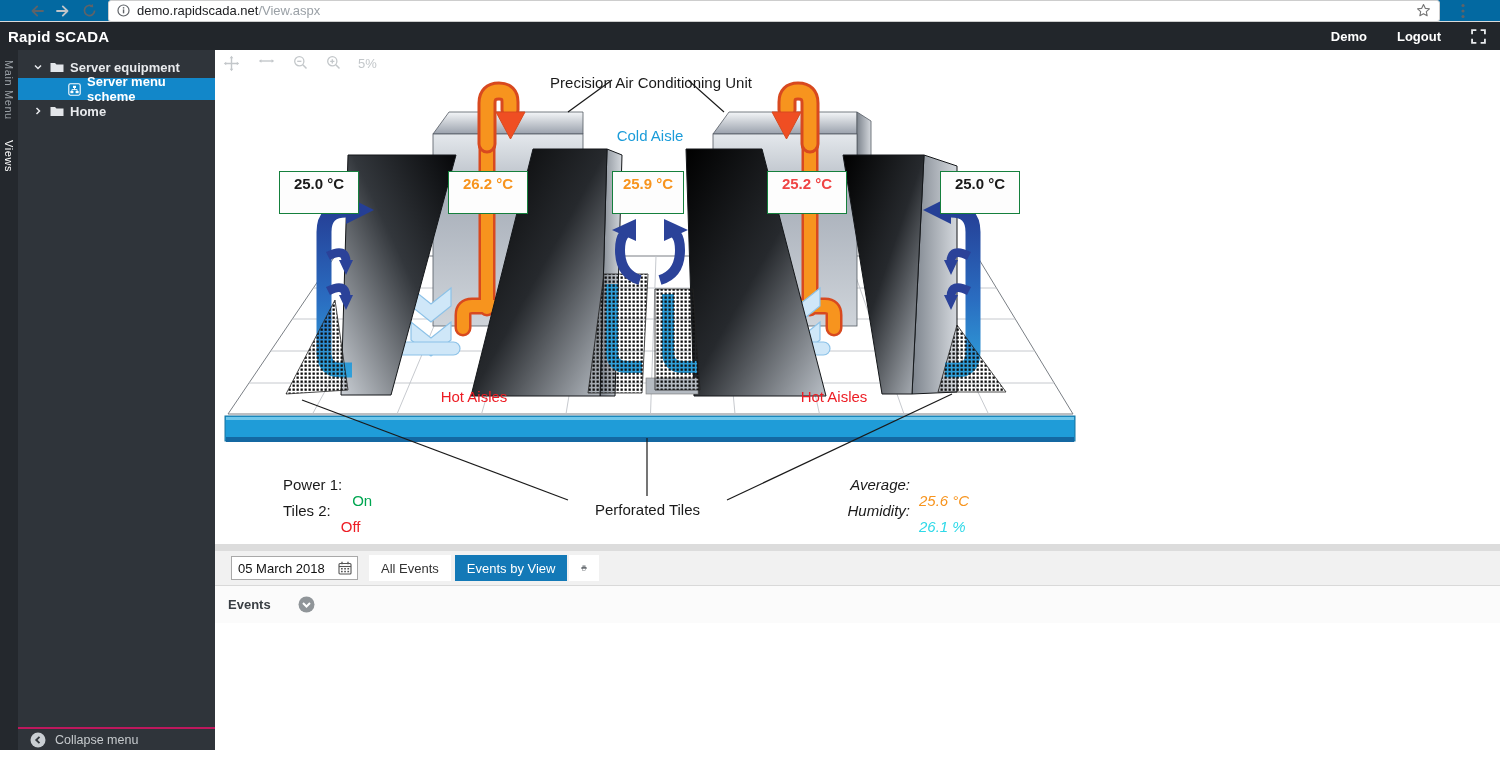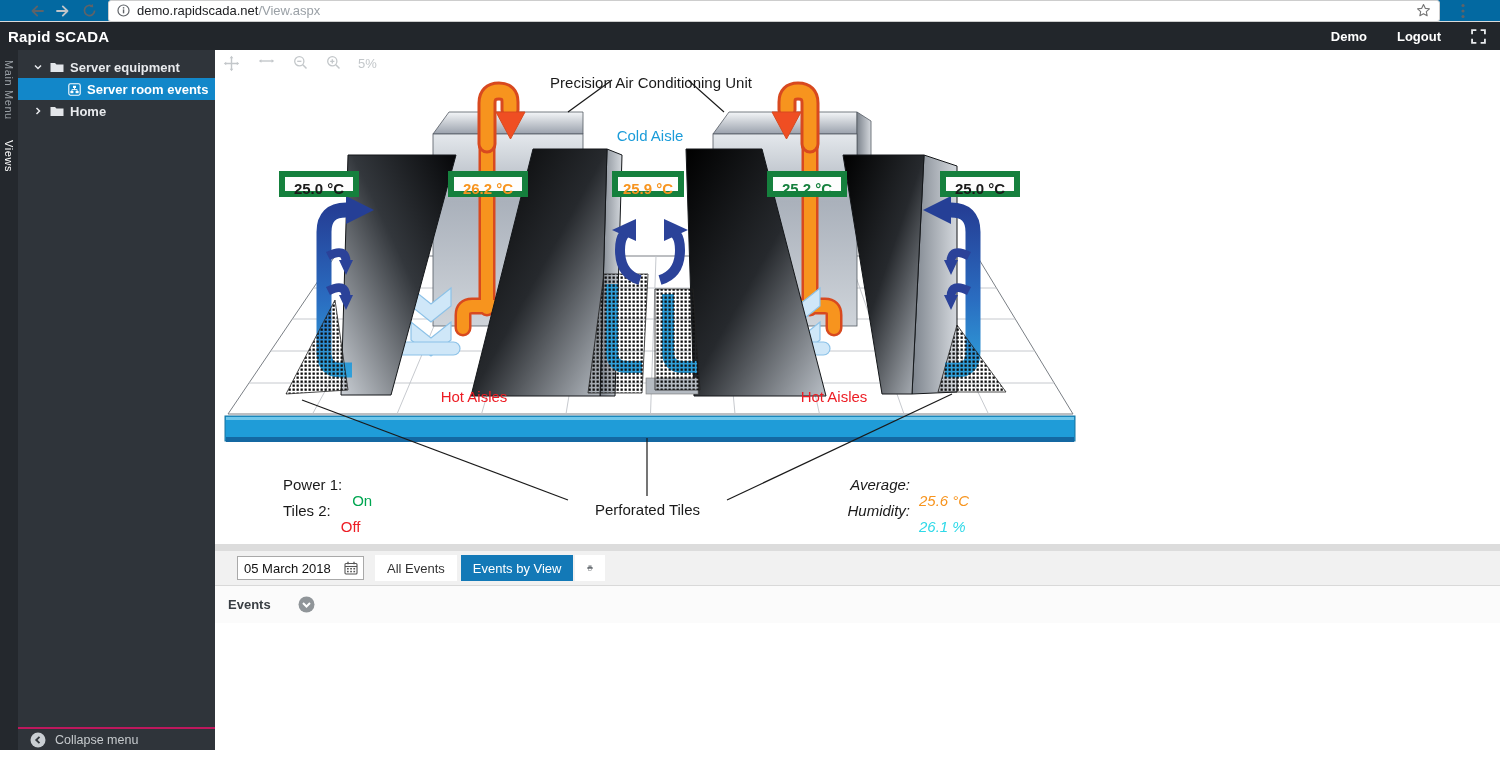--- a/index.html
+++ b/index.html
@@ -41,33 +41,33 @@
 
   
   .scheme-area { position:relative; height:494px; background:#fff; overflow:hidden; }
   .scheme-toolbar { position:absolute; left:0; top:0; height:28px; z-index:5; display:flex; align-items:center; }
   .sch-btn { position:absolute; top:5px; display:flex; align-items:center; cursor:pointer; }
   .zoom-level { position:absolute; left:143px; top:6px; color:#c3c7ca; font-size:13px; }
   .diagram-svg { position:absolute; left:0; top:0; }
   .ovl { position:absolute; z-index:3; }
   .dg-title { left:326px; top:24px; width:220px; text-align:center; font-size:15px; color:#1a1a1a; }
   .dg-cold { left:385px; top:77px; width:100px; text-align:center; font-size:15px; color:#1b9cd9; }
-  .temp-box { top:121px; height:26px; width:80px; background:#fdfdfd; border:6px solid #15803d; text-align:center; line-height:24px; font-size:15px; font-weight:700; }
+  .temp-box { top:121px; height:43px; width:80px; background:#fdfdfd; border:1px solid #15803d; text-align:center; line-height:24px; font-size:15px; font-weight:700; }
   .dg-hot { top:338px; width:80px; text-align:center; font-size:15px; color:#ed1c24; }
   .dg-perf { left:370px; top:451px; width:125px; text-align:center; font-size:15px; color:#1a1a1a; }
   .kv-block { font-size:15px; color:#1a1a1a; }
   .kv-row { height:26px; display:flex; align-items:center; }
   .kv-row .kv-label { }
   .kv-row .kv-val { margin-left:10px; font-weight:400;margin-top:32px; }
   .stats .kv-label { width:90px; text-align:right; }
   .stats .kv-val { margin-left:9px; }
 
   
   .splitter { height:7px; background:#dcdcdc; cursor:row-resize; }
-  .events-toolbar { height:34px; background:#f1f1f1; display:flex; align-items:center; padding-left:22px; }
+  .events-toolbar { height:34px; background:#f1f1f1; display:flex; align-items:center; padding-left:16px; }
   .date-box { width:127px; height:24px; background:#fff; border:1px solid #a9a9a9; display:flex; align-items:center; padding:0 5px 0 6px; margin-right:11px; cursor:text; }
   .date-box .date-txt { flex:1; font-size:13px; color:#111; }
   .ev-btn { height:26px; padding:0 12px; font-size:13px; display:flex; align-items:center; cursor:pointer; border:none; }
   .ev-btn.plain { background:#fff; color:#333; margin-right:4px; }
   .ev-btn.active { background:#1379b7; color:#fff; font-weight:400; margin-right:2px; }
   .ev-btn.icon-btn { background:#fff; width:30px; justify-content:center; }
   .events-body { flex:1; background:#f1f1f1; }
   .no-events { padding:9px 0 0 10px; font-size:13px; color:#222; }
   .events-footer { height:38px; background:#fbfbfb; border-top:1px solid #d9d9d9; display:flex; align-items:center; }
   .events-footer .ft-label { margin-left:13px; font-size:13px; font-weight:700; color:#3a3f44; }
@@ -154,21 +154,21 @@
         <div class="tree-row selected">
           <span class="sico">
             <svg width="13" height="13" viewBox="0 0 13 13">
                 <rect x="0.8" y="0.8" width="11.4" height="11.4" rx="1.6" stroke="#fff" stroke-width="1.1" fill="none"></rect>
                 <rect x="5" y="2.8" width="3" height="2.2" fill="#fff"></rect>
                 <rect x="2.4" y="8" width="3" height="2.2" fill="#fff"></rect>
                 <rect x="7.6" y="8" width="3" height="2.2" fill="#fff"></rect>
                 <path d="M6.5,5 V6.6 M3.9,8 V6.6 H9.1 V8" stroke="#fff" stroke-width="0.9" fill="none"></path>
               </svg>
           </span>
-          <span>Server room events</span>
+          <span>Server menu scheme</span>
         </div>
         <div class="tree-row">
           <span class="caret">
             <svg width="10" height="10" viewBox="0 0 10 10">
                 <path d="M3.5,2 L6.5,5 L3.5,8" stroke="#e8eaed" stroke-width="1.5" fill="none"></path>
               </svg>
           </span>
           <span class="fico">
             <svg width="14" height="12" viewBox="0 0 14 12">
                 <path d="M0.5,2 H5 L6.5,3.5 H13.5 V11 H0.5 Z" fill="#e3e6ea"></path>
@@ -364,21 +364,21 @@
             <line x1="727" y1="508" x2="952" y2="402"></line>
           </g>
         </svg>
 
         <div class="ovl dg-title">Precision Air Conditioning Unit</div>
         <div class="ovl dg-cold">Cold Aisle</div>
 
         <div class="ovl temp-box" style="left: 64px; color: rgb(26, 26, 26);">25.0 °C</div>
         <div class="ovl temp-box" style="left: 233px; color: rgb(247, 148, 30);">26.2 °C</div>
         <div class="ovl temp-box" style="left: 397px; width: 72px; color: rgb(247, 148, 30);">25.9 °C</div>
-        <div class="ovl temp-box" style="left: 552px; color: #15803d;">25.2 °C</div>
+        <div class="ovl temp-box" style="left: 552px; color: #ef4444;">25.2 °C</div>
         <div class="ovl temp-box" style="left: 725px; color: rgb(26, 26, 26);">25.0 °C</div>
 
         <div class="ovl dg-hot" style="left:219px;">Hot Aisles</div>
         <div class="ovl dg-hot" style="left:579px;">Hot Aisles</div>
         <div class="ovl dg-perf">Perforated Tiles</div>
 
         <div class="ovl kv-block" style="left:68px;top:421px;">
           <div class="kv-row">
             <span class="kv-label">Power 1:</span>
             <span class="kv-val" style="color: rgb(0, 166, 81);">On</span>

